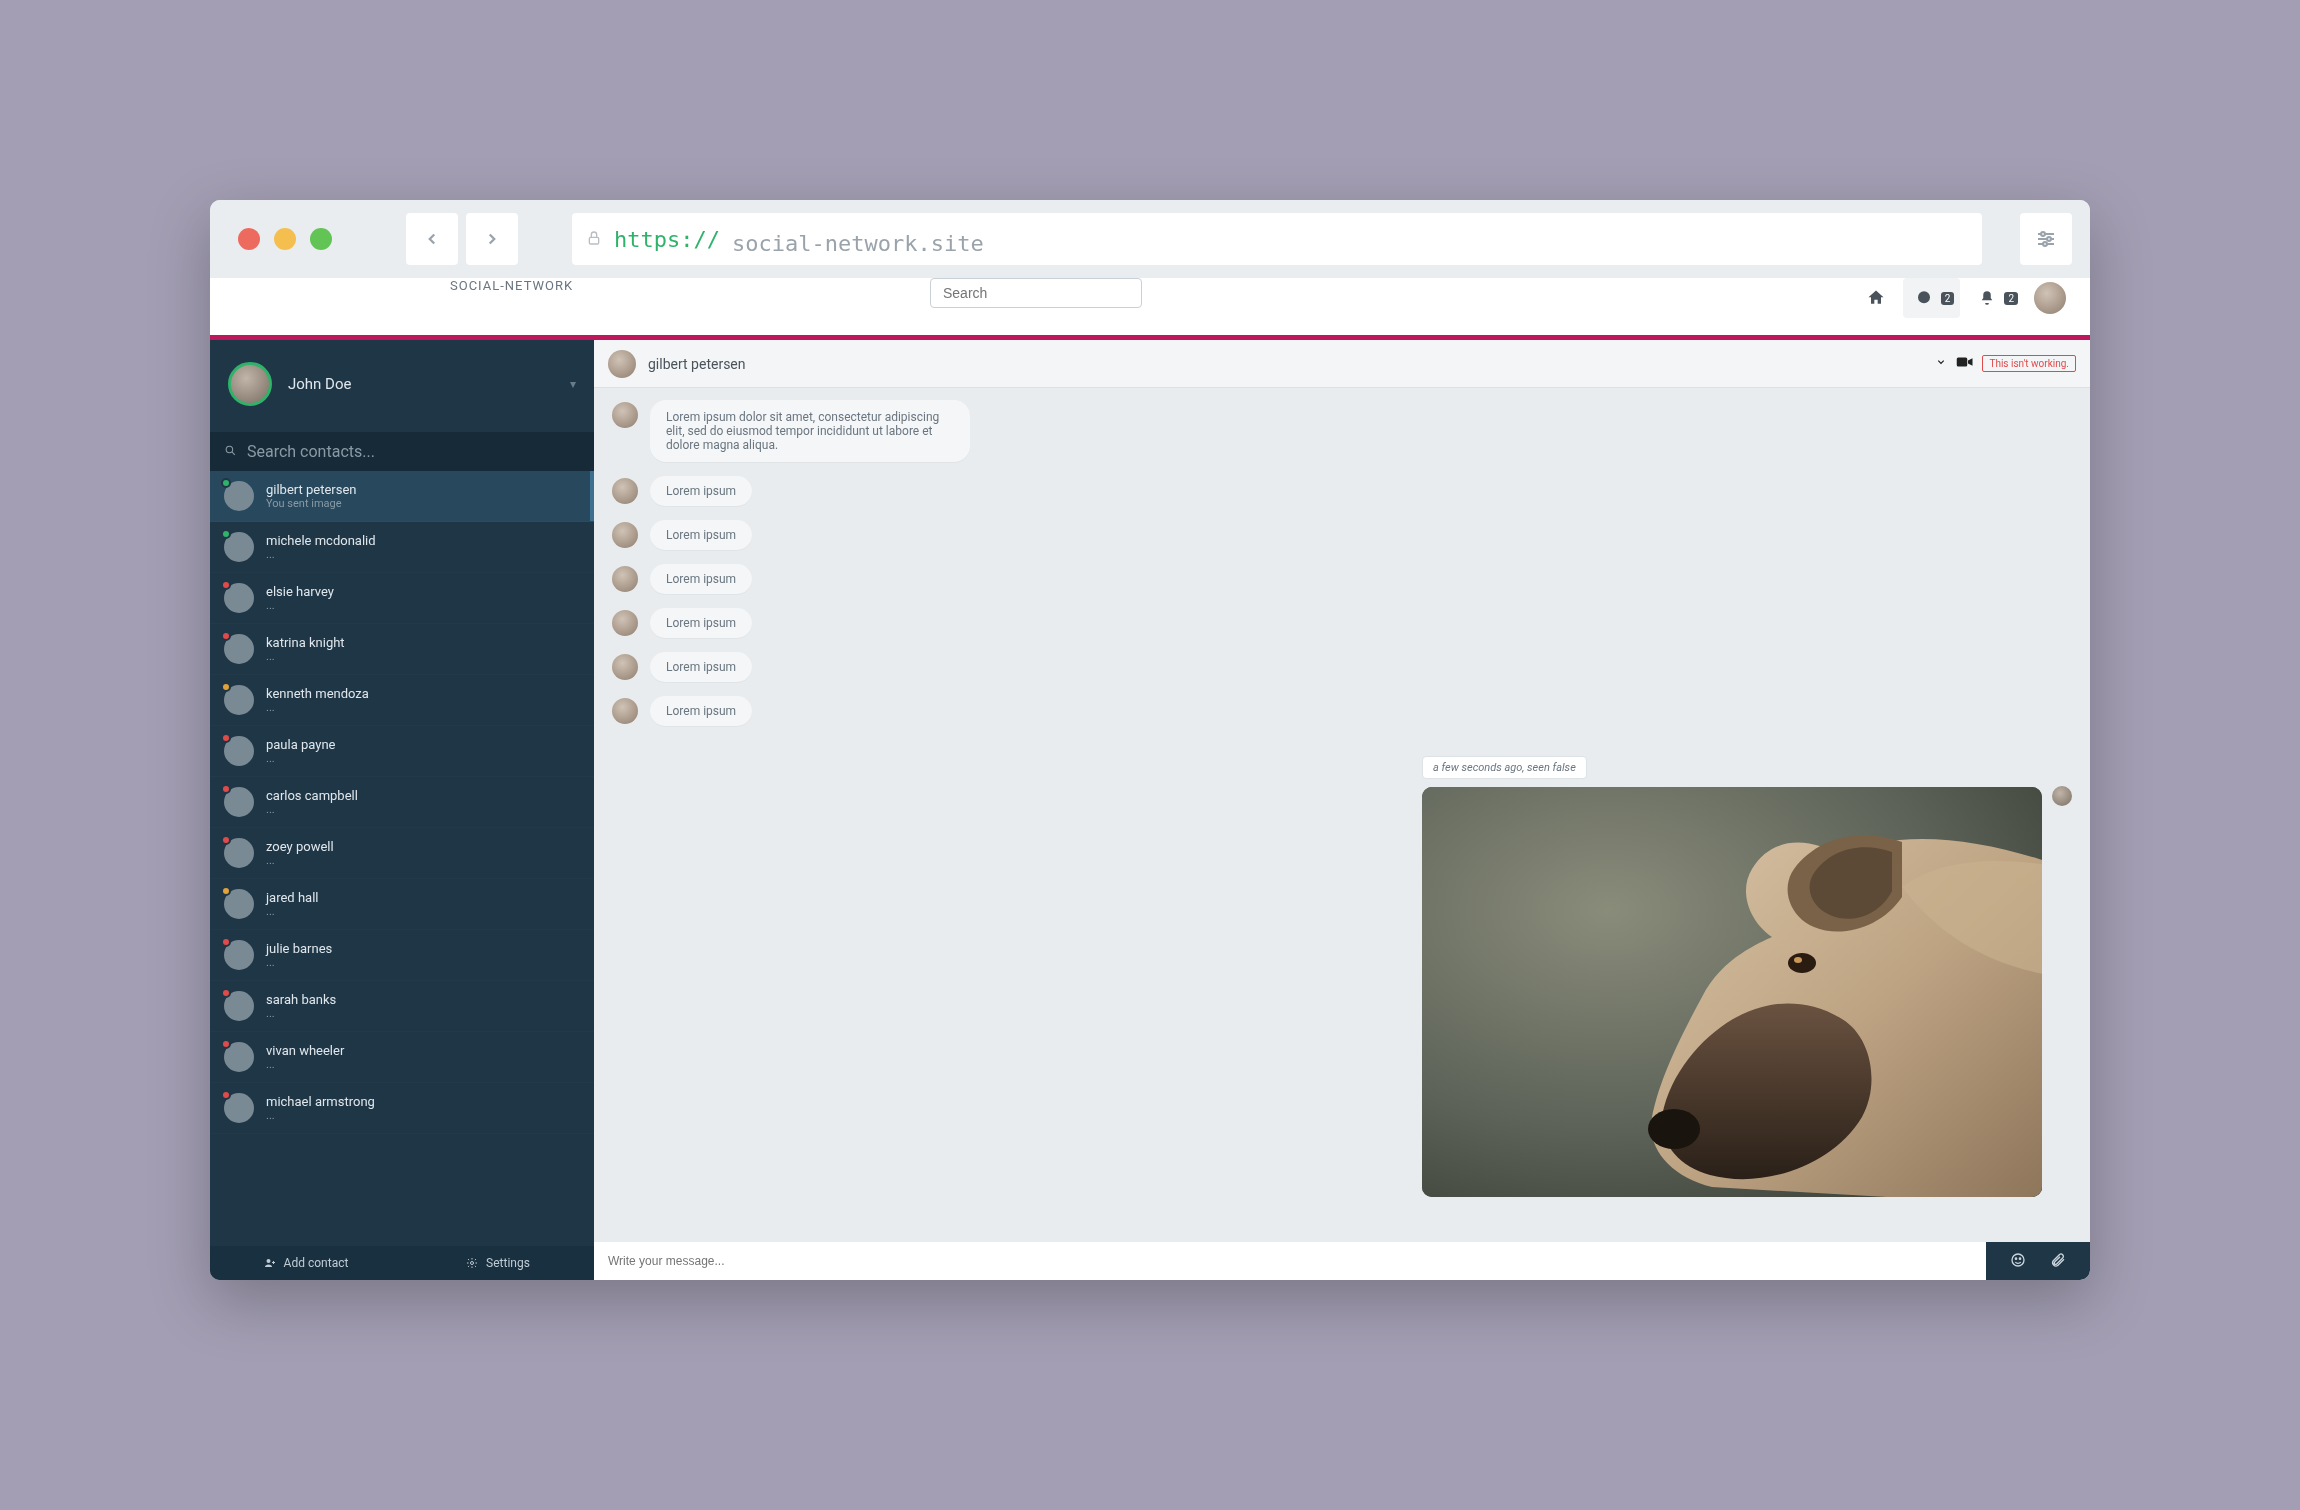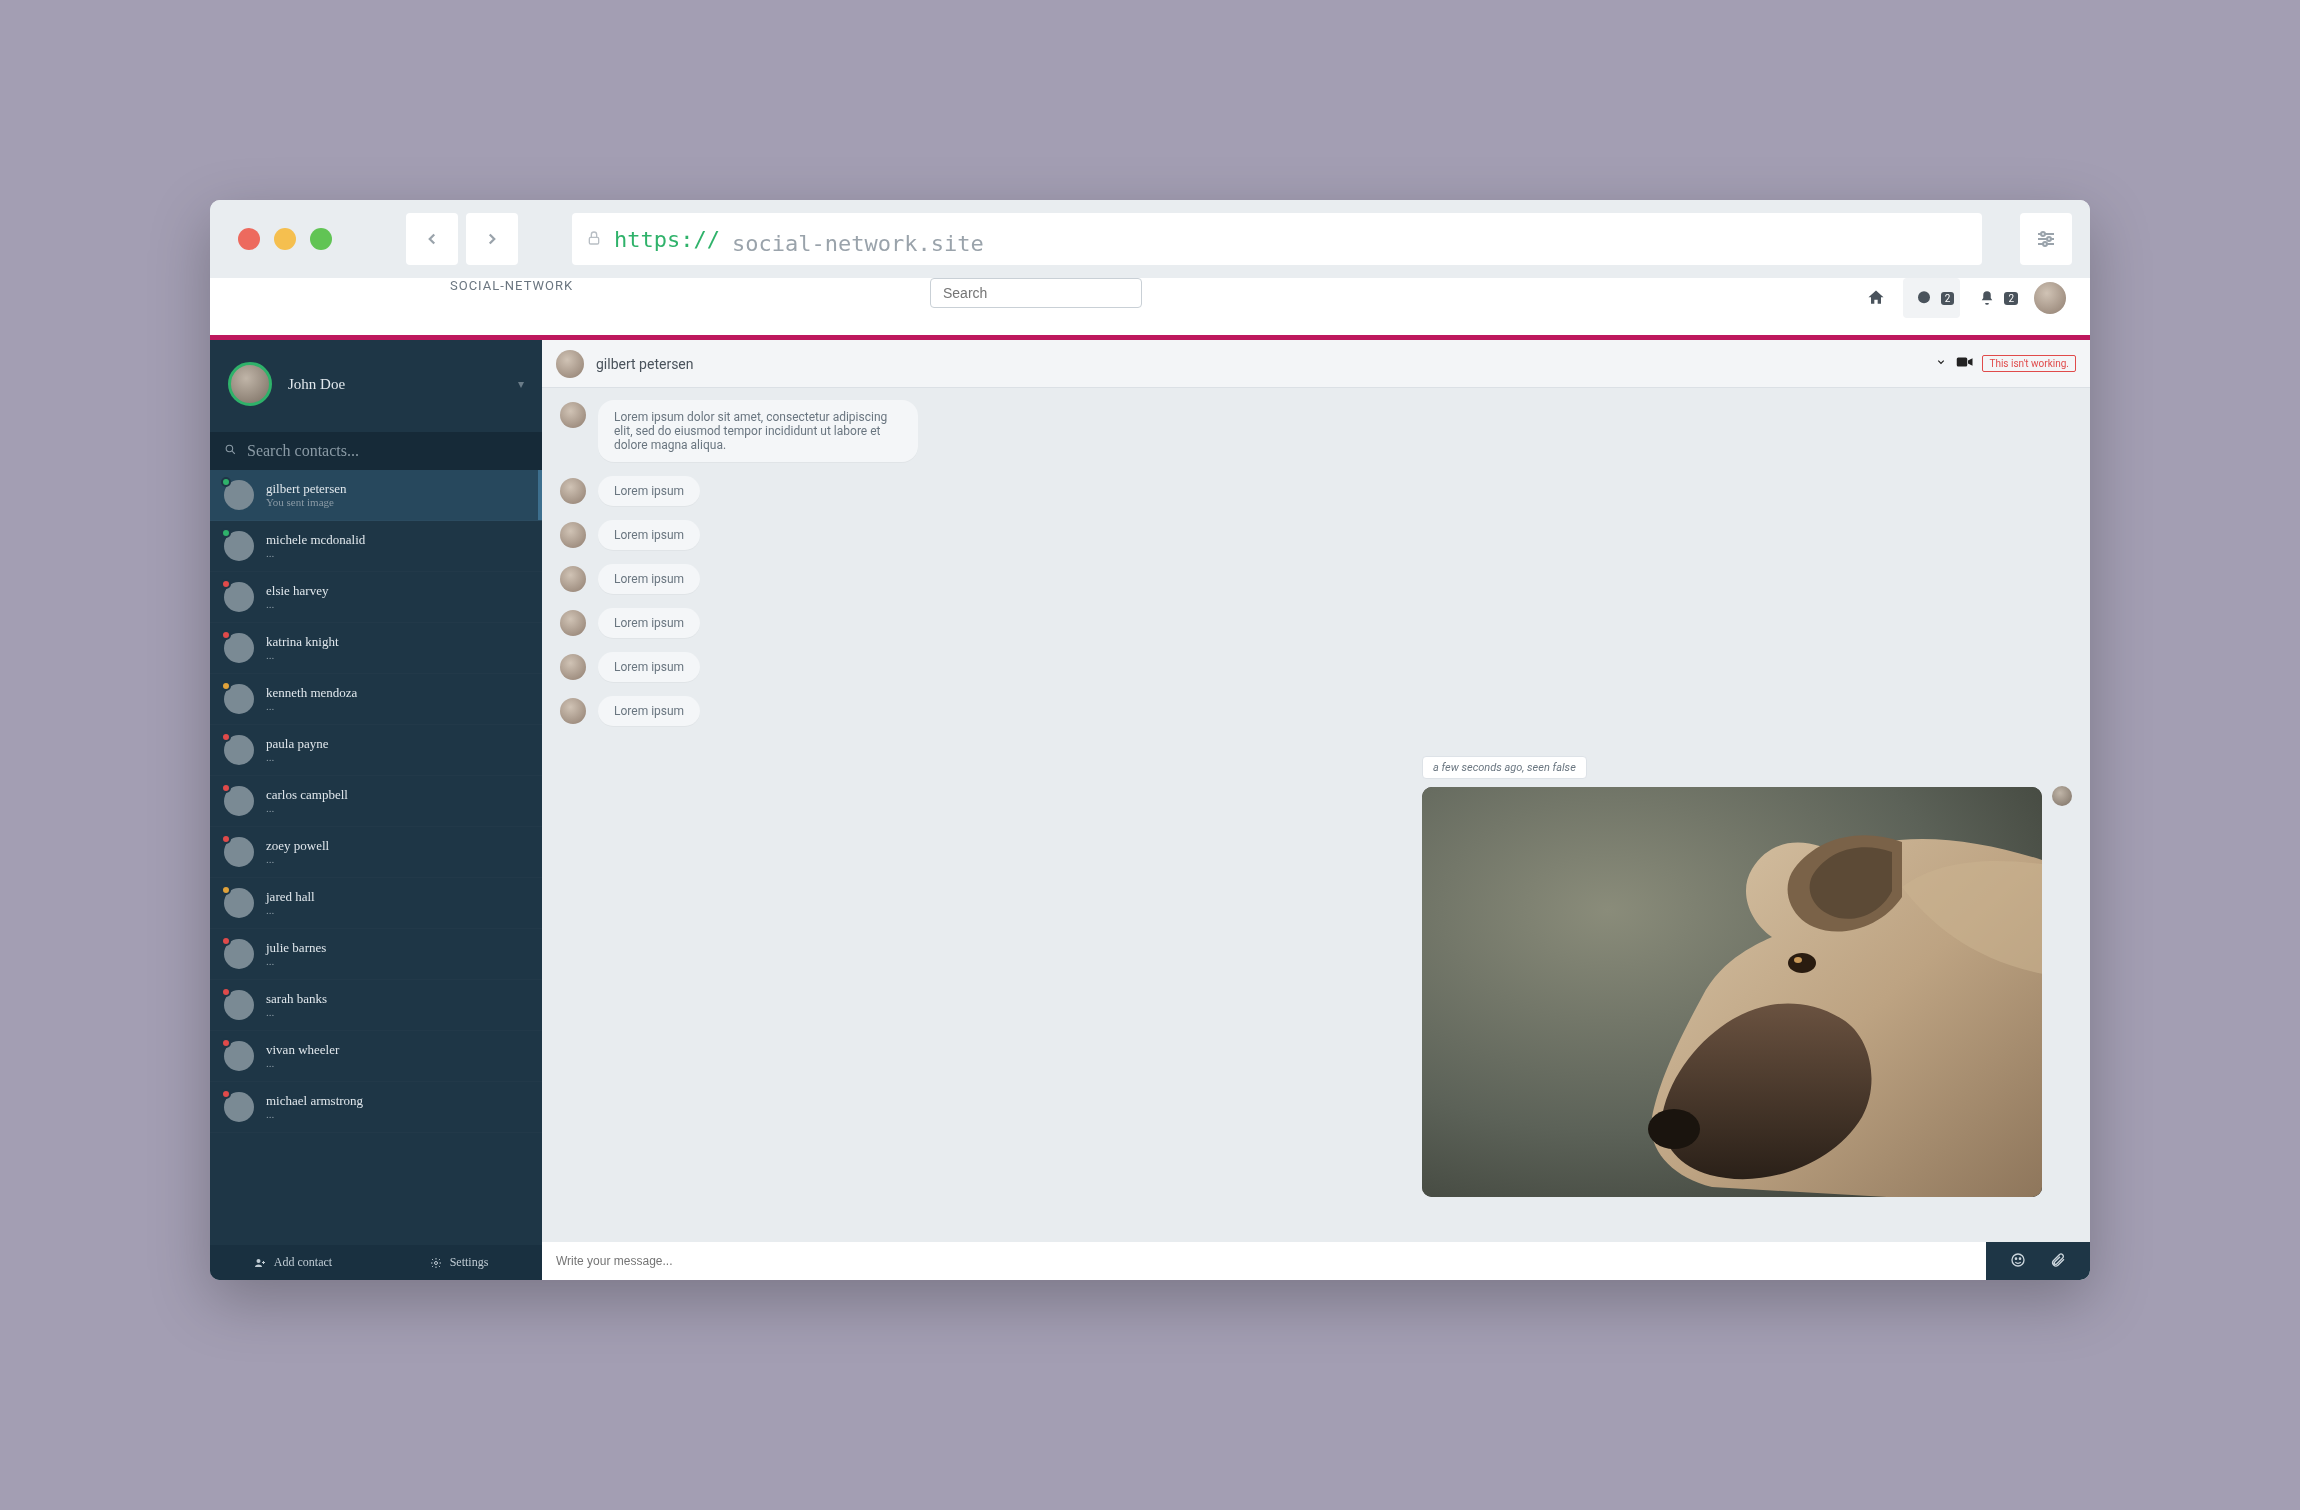--- a/index.html
+++ b/index.html
@@ -116,27 +116,26 @@
   }
   .avatar-circle {
     width: 32px; height: 32px; border-radius: 50%; background: #b8a89a;
     display: inline-block; margin-left: 10px;
     background: radial-gradient(circle at 40% 35%, #d0c3b5, #8f7d6f);
   }
 
   
   .app-body { display: flex; height: 940px; }
   .sidebar {
-    width: 332px;
+    width: 384px;
     background: #1e3646;
     display: flex;
     flex-direction: column;
     color: #cbd5dc;
     position: relative;
-    font-family: Liberation Serif, serif;
   }
   .sidebar-profile {
     display: flex; align-items: center; gap: 16px;
     padding: 22px 18px 26px;
   }
   .profile-pic {
     width: 44px; height: 44px; border-radius: 50%;
     border: 3px solid #2fb26a;
     background: radial-gradient(circle at 40% 35%, #c0b5a8, #7a6e62);
   }

